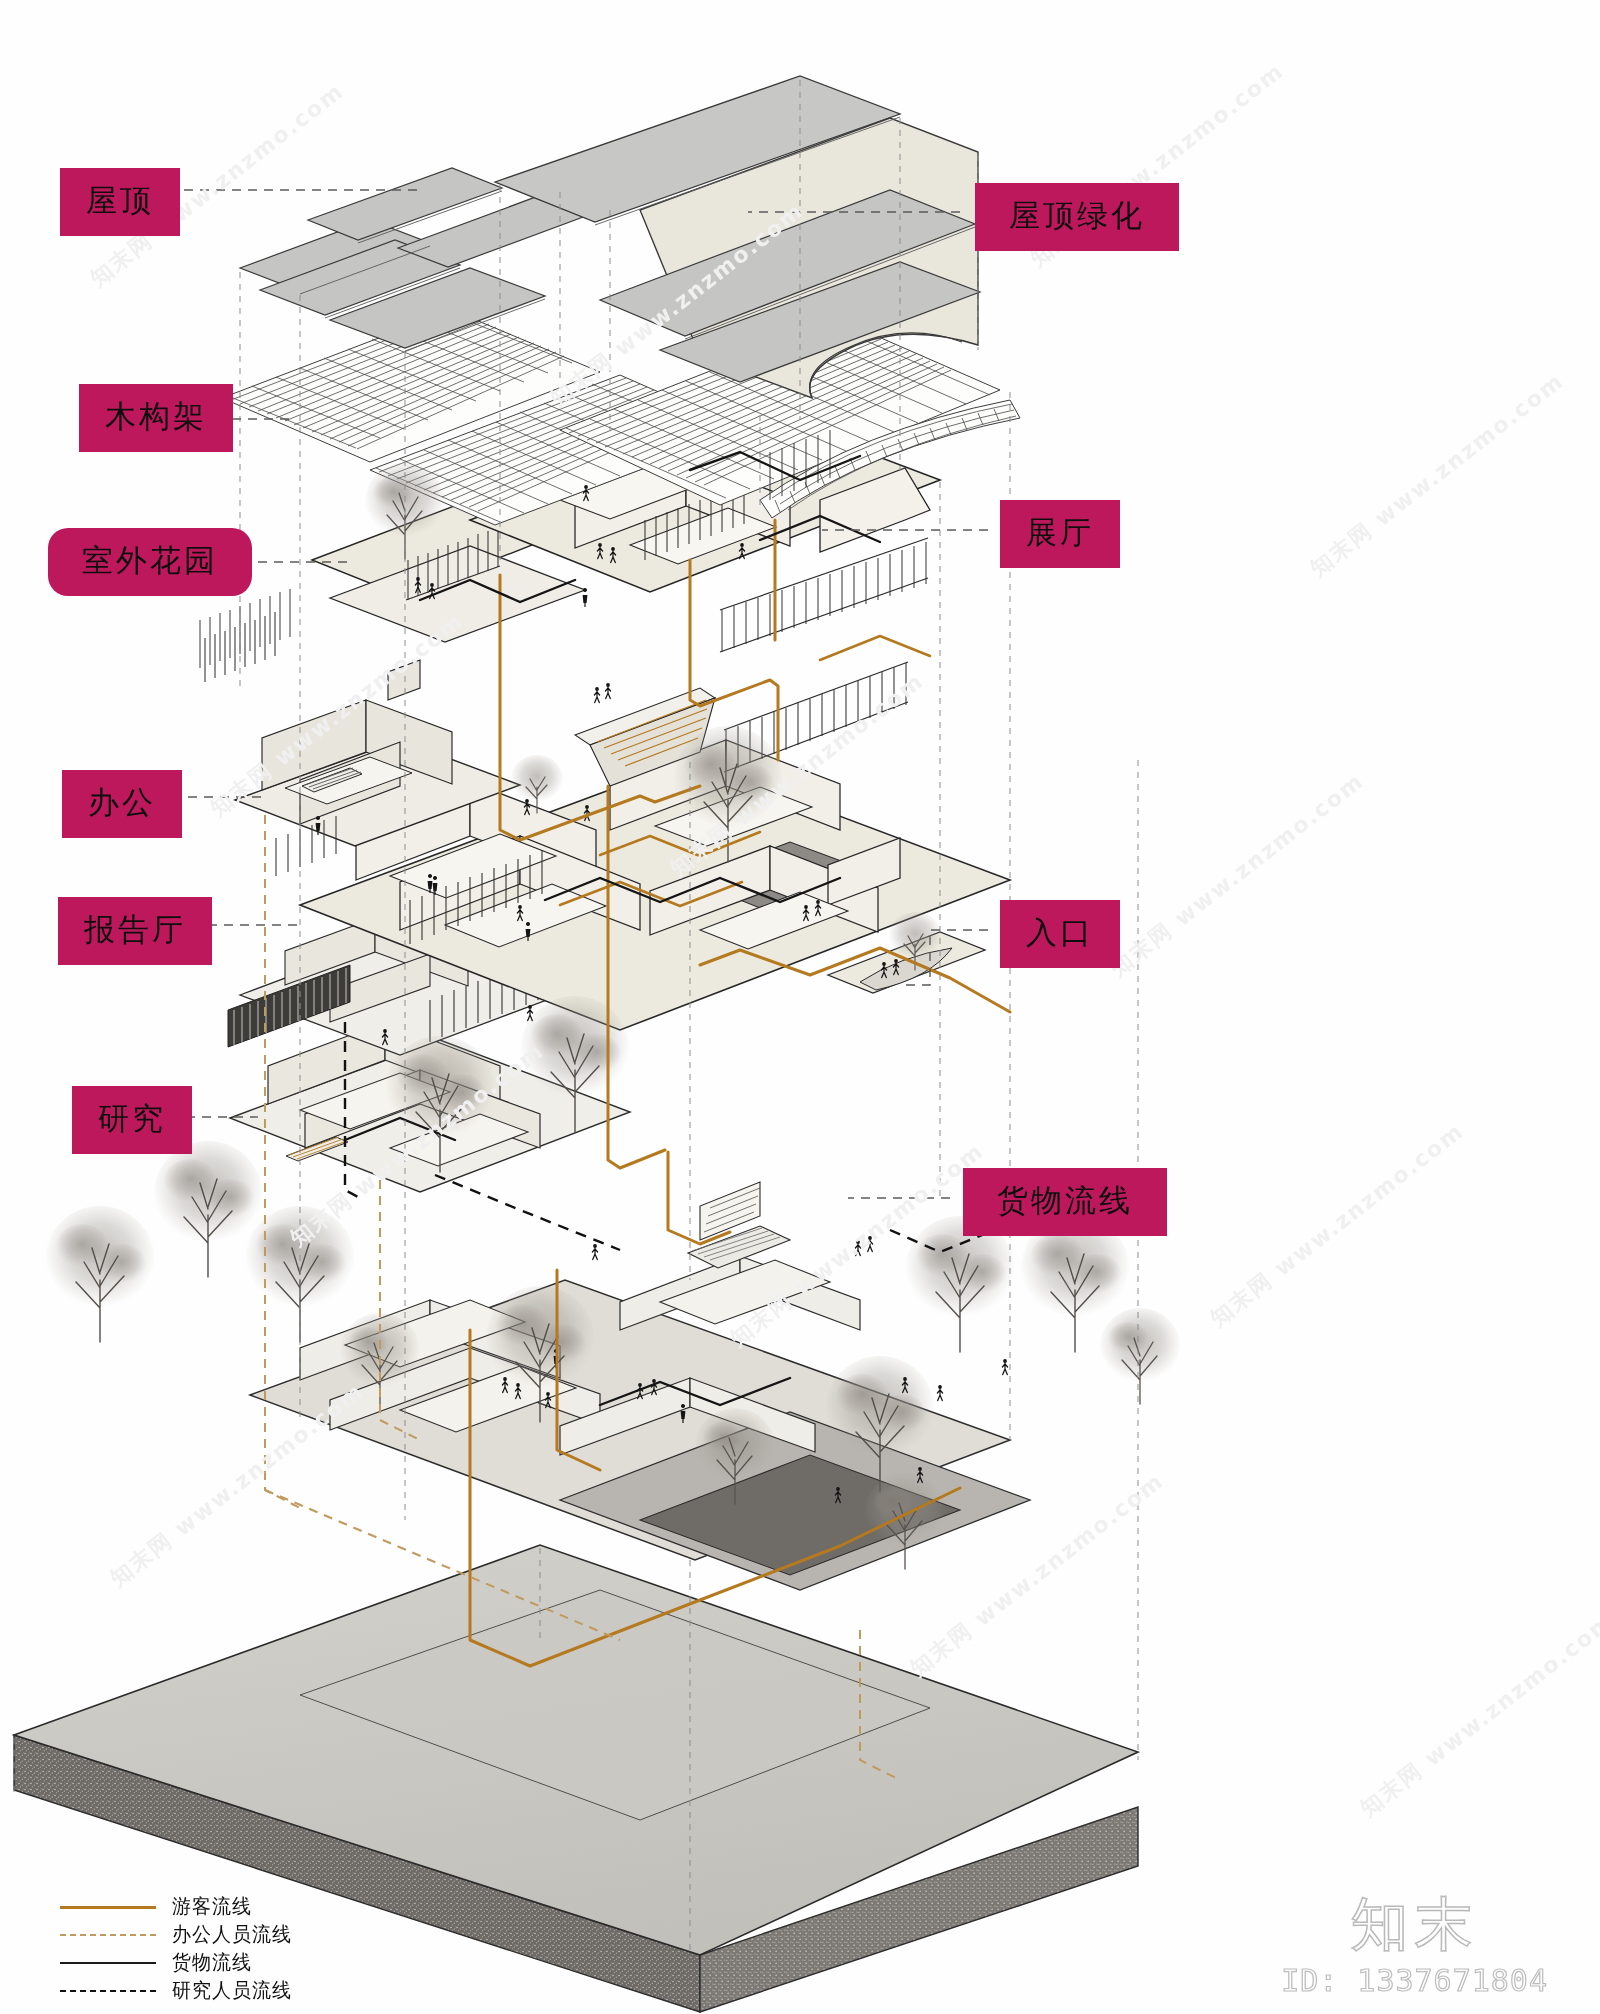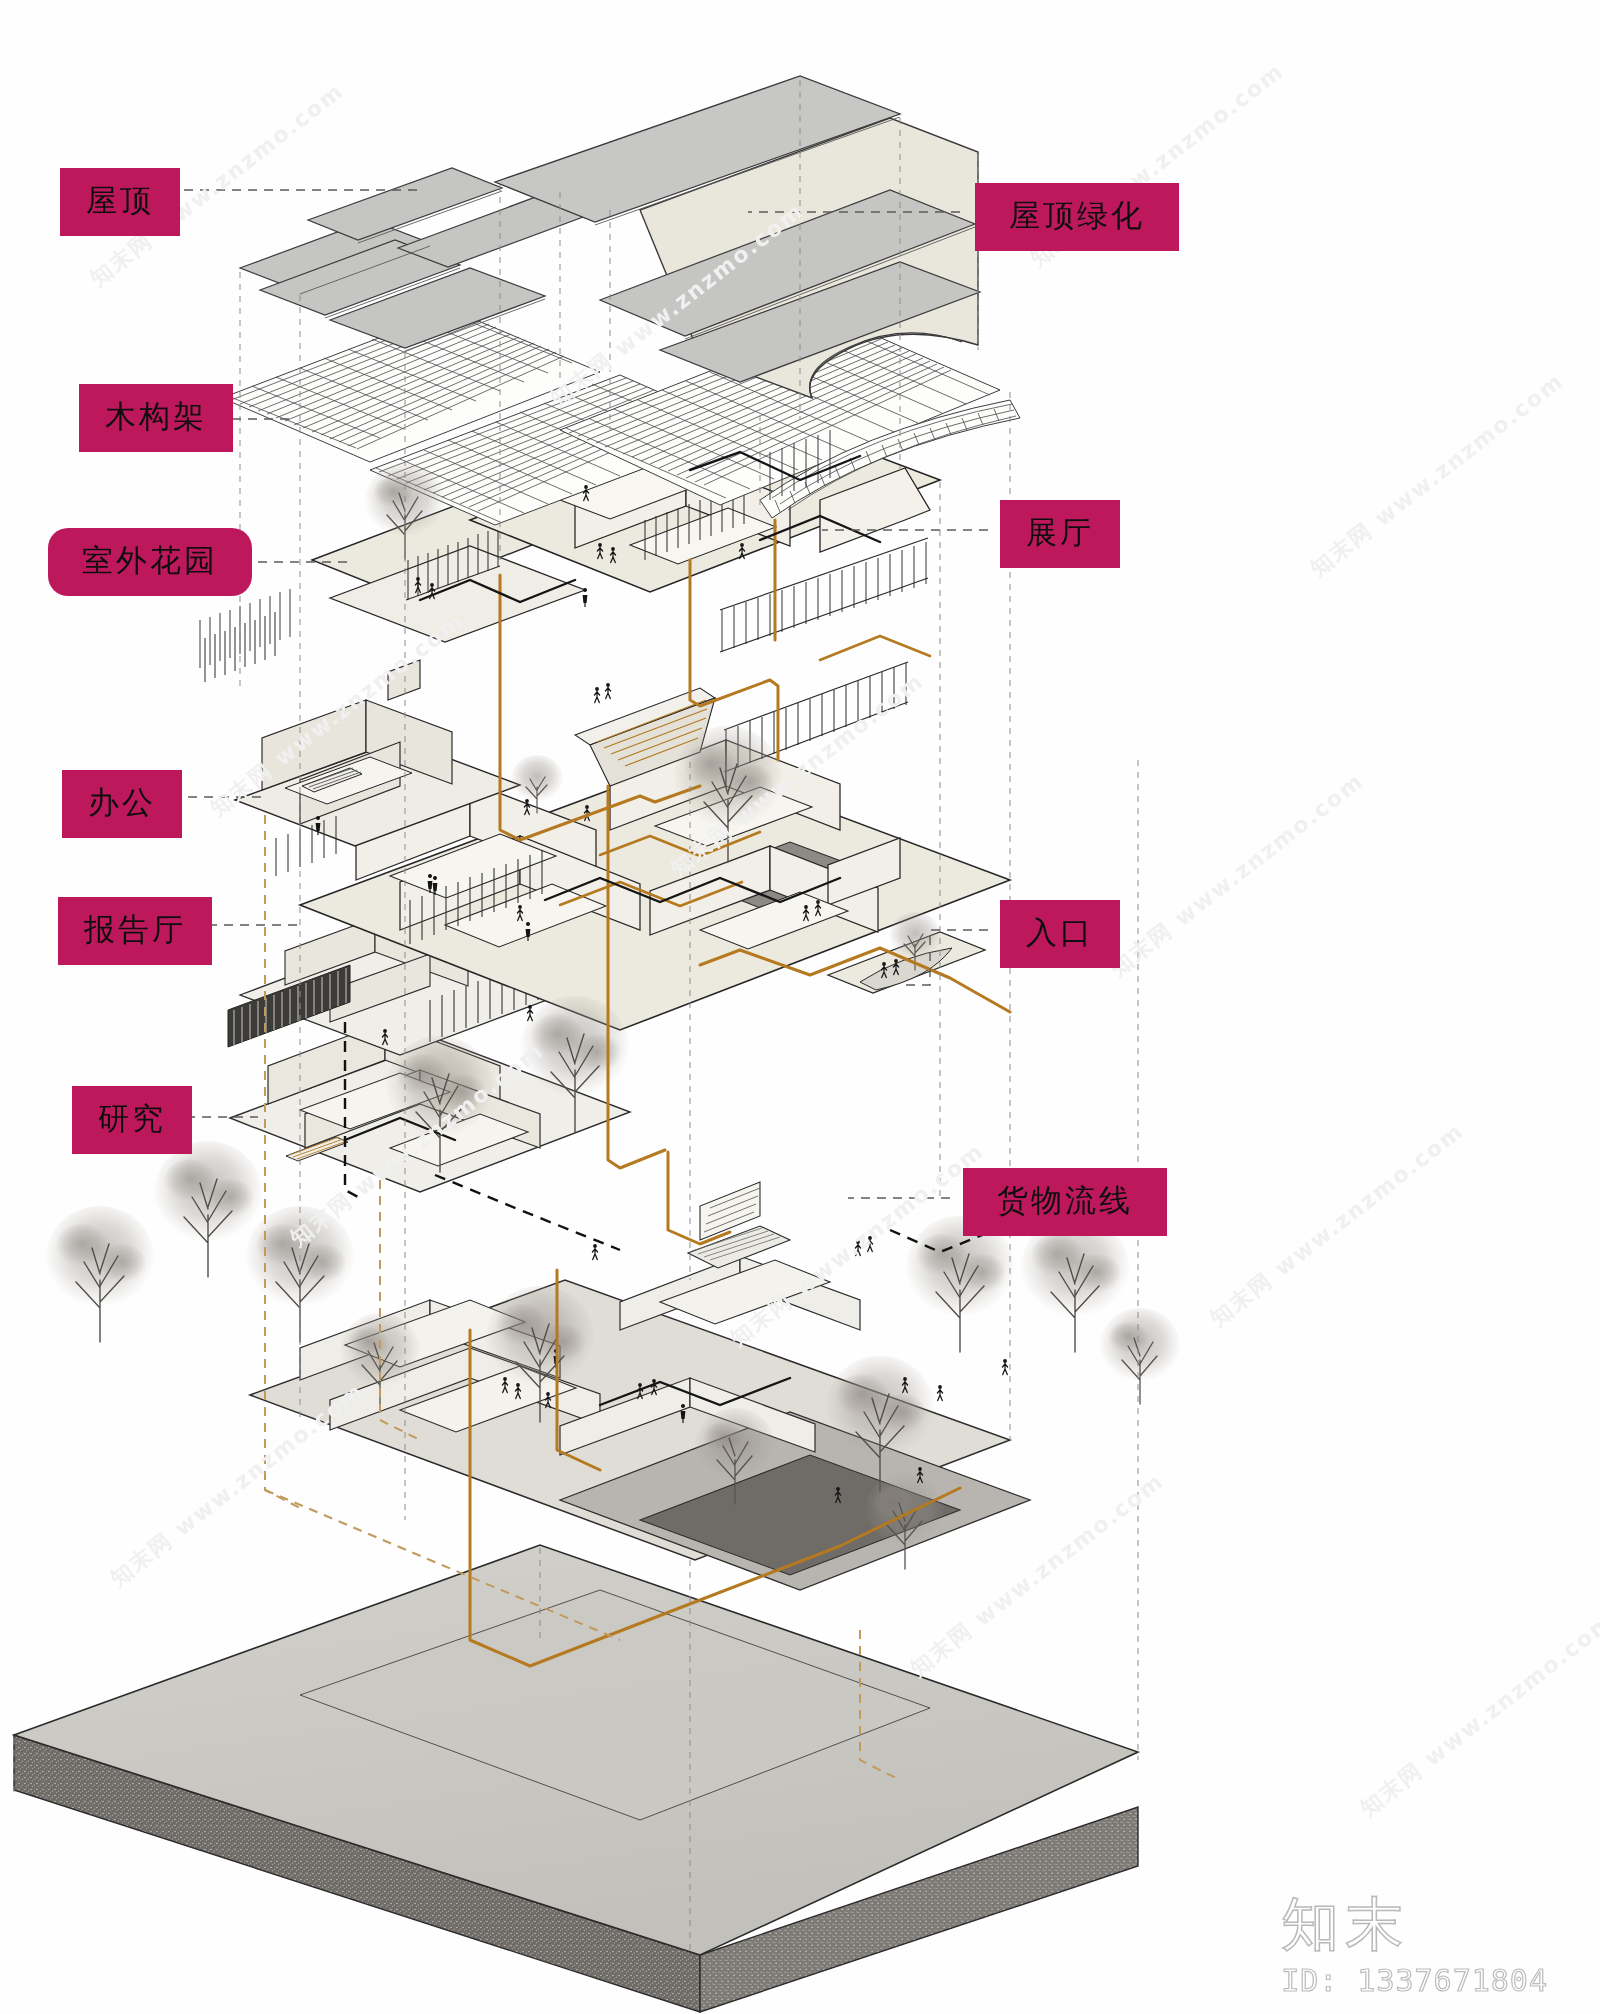--- a/index.html
+++ b/index.html
@@ -33,21 +33,21 @@
   .leg-row{display:flex;align-items:center;height:28px;}
   .leg-swatch{width:96px;height:0;margin-right:16px;flex:0 0 96px;position:relative;}
   .leg-swatch i{position:absolute;left:0;right:0;top:-1px;display:block;height:0;}
   .leg-label{
     font-size:19px;color:#111;letter-spacing:1px;
     font-family:"DejaVu Sans","Liberation Sans",sans-serif;
     transform:scaleY(1.06);transform-origin:left center;
   }
 
   
-  #brand{position:absolute;right:52px;bottom:16px;text-align:left;}
+  #brand{position:absolute;right:52px;bottom:16px;text-align:center;}
   #brand .mark{
     font-size:58px;line-height:1;letter-spacing:6px;
     color:transparent;-webkit-text-stroke:1.5px #b9b9b9;
     font-family:"DejaVu Sans","Liberation Sans",sans-serif;
   }
   #brand .idtxt{
     margin-top:10px;font-size:30px;letter-spacing:1px;
     color:transparent;-webkit-text-stroke:1.2px #bcbcbc;
     font-family:"DejaVu Sans Mono","Liberation Mono",monospace;
   }
@@ -571,19 +571,45 @@
   <div class="callout" style="left:1000px;top:500px;">
     <span>展厅</span>
   </div>
   <div class="callout" style="left:1000px;top:900px;">
     <span>入口</span>
   </div>
   <div class="callout wide" style="left:963px;top:1168px;">
     <span>货物流线</span>
   </div>
 
+  <div id="legend">
+    <div class="leg-row">
+      <span class="leg-swatch">
+        <i style="border-top:3px solid #b5791f;"></i>
+      </span>
+      <span class="leg-label">游客流线</span>
+    </div>
+    <div class="leg-row">
+      <span class="leg-swatch">
+        <i style="border-top:2px dashed #c19a5e;"></i>
+      </span>
+      <span class="leg-label">办公人员流线</span>
+    </div>
+    <div class="leg-row">
+      <span class="leg-swatch">
+        <i style="border-top:2.5px solid #1a1a1a;"></i>
+      </span>
+      <span class="leg-label">货物流线</span>
+    </div>
+    <div class="leg-row">
+      <span class="leg-swatch">
+        <i style="border-top:2.5px dashed #111111;"></i>
+      </span>
+      <span class="leg-label">研究人员流线</span>
+    </div>
+  </div>
 
   <div id="brand">
     <div class="mark">知末</div>
     <div class="idtxt">ID: 1337671804</div>
   </div>
 
 </div>
 
 </body></html>

